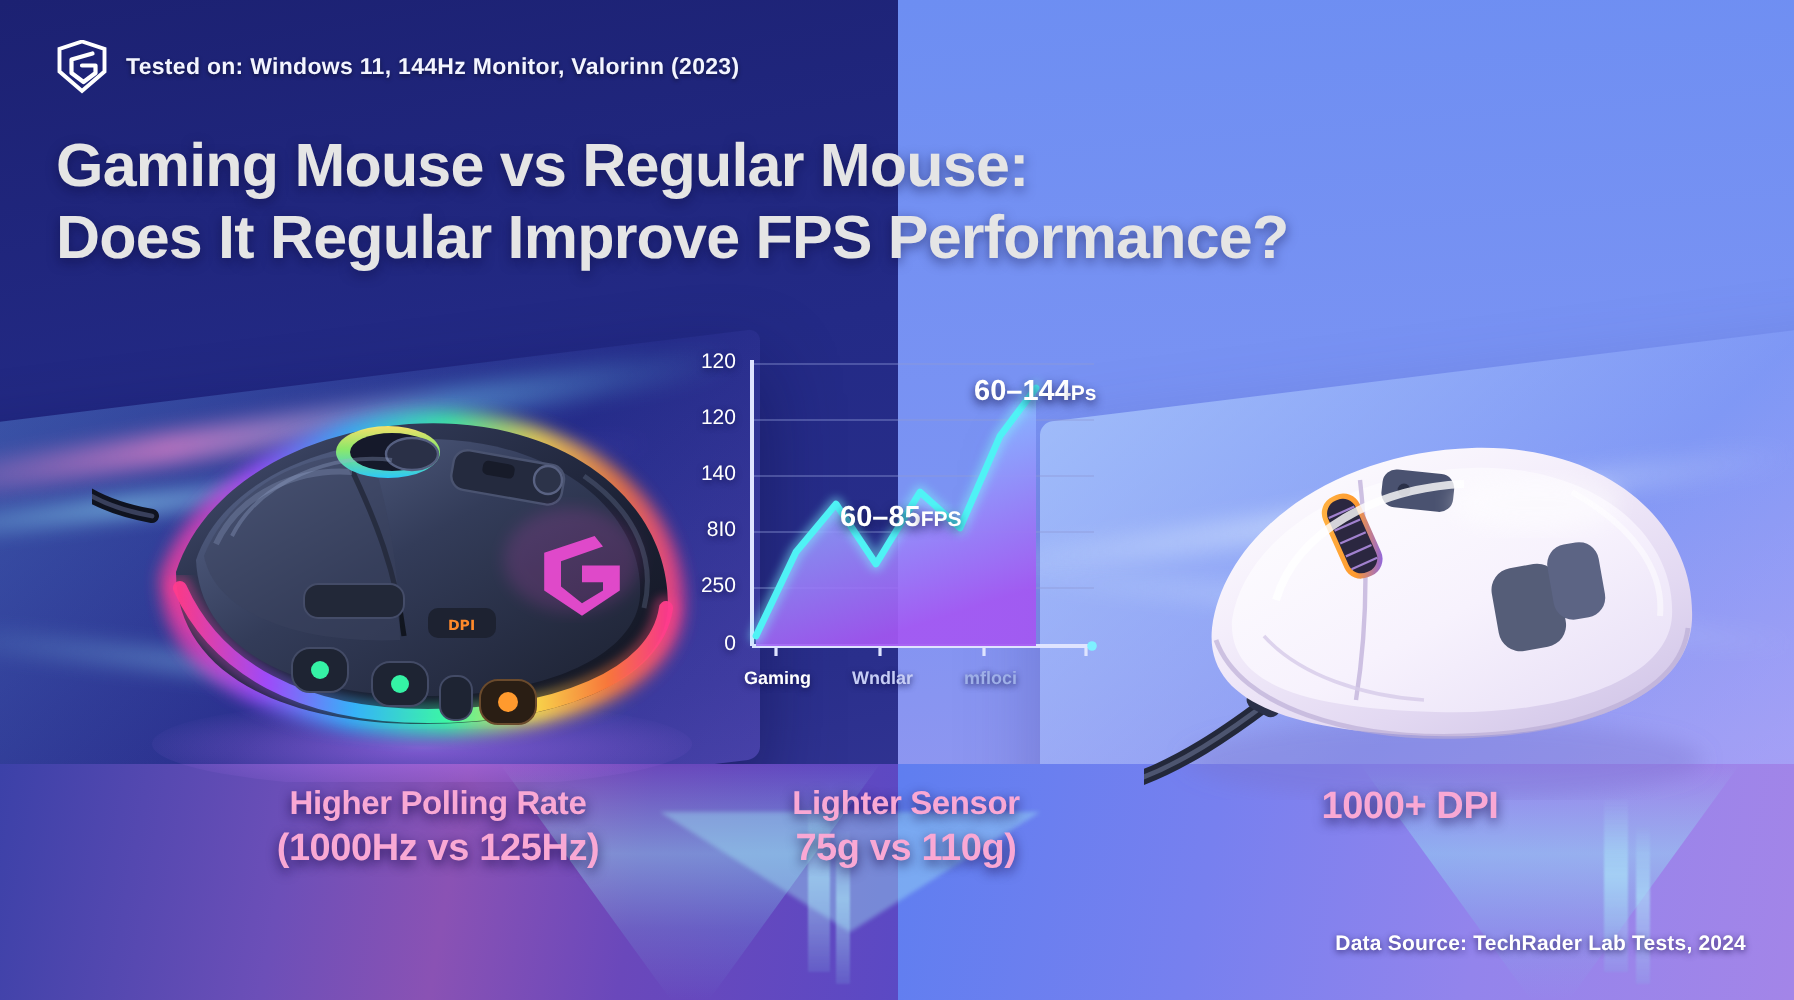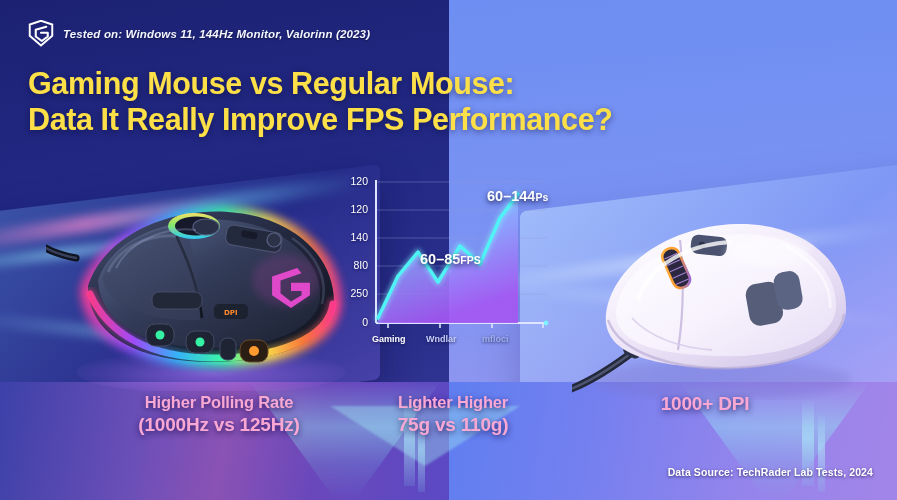--- a/index.html
+++ b/index.html
@@ -81,25 +81,24 @@
   .gb1 { left:404px; width:11px; bottom:14px; height:85px; filter:blur(.6px); }
   .gb2 { left:418px; width:7px; bottom:8px;  height:78px; filter:blur(.6px); }
 
   
   .header { position:absolute; left:28px; top:20px; z-index:20; }
   .meta-row { display:flex; align-items:center; gap:9px; }
   .logo { width:26px; height:27px; flex:none; }
   .meta-text {
     color:#f3f5ff; font-size:11.5px; font-weight:700; letter-spacing:.15px;
     text-shadow:0 1px 2px rgba(0,0,0,.45);
-    font-style:italic;
   }
   .title {
     margin-top:19px;
-    color:#fde047; font-weight:700; font-size:30.5px; line-height:1.18;
+    color:#e5e5e5; font-weight:700; font-size:30.5px; line-height:1.18;
     letter-spacing:-.4px;
     text-shadow:0 2px 6px rgba(10,10,60,.5);
     white-space:nowrap;
   }
   .title .l2 { display:block; }
 
   
   .chart-wrap { position:absolute; left:342px; top:172px; width:212px; height:188px; z-index:18; }
   .chart-svg { display:block; }
   .ylab, .xlab {
@@ -309,21 +308,21 @@
   <div class="header">
     <div class="meta-row">
       <svg class="logo" viewBox="0 0 34 36">
         <path d="M17 1 L32 6 L32 21 L17 34 L2 21 L2 6 Z" fill="none" stroke="#ffffff" stroke-width="2.6"></path>
         <path d="M24 9 L10 13 L10 22 L18 28 L26 22 L26 17 L17 17" fill="none" stroke="#ffffff" stroke-width="2.8" stroke-linejoin="round" stroke-linecap="round"></path>
       </svg>
       <span class="meta-text">Tested on: Windows 11, 144Hz Monitor, Valorinn (2023)</span>
     </div>
     <div class="title">
       <span class="l1">Gaming Mouse vs Regular Mouse:</span>
-      <span class="l2">Data It Really Improve FPS Performance?</span>
+      <span class="l2">Does It Regular Improve FPS Performance?</span>
     </div>
   </div>
 
   <div class="chart-wrap">
     <svg class="chart-svg" width="212" height="188" viewBox="0 0 212 188">
       <defs>
         <linearGradient id="areaG" x1="0" y1="0" x2="0.35" y2="1">
           <stop offset="0%" stop-color="#79ecf7" stop-opacity=".95"></stop>
           <stop offset="45%" stop-color="#8ea8ff" stop-opacity=".88"></stop>
           <stop offset="100%" stop-color="#a457f2" stop-opacity=".92"></stop>
@@ -388,21 +387,21 @@
     <div class="band-v" style="left:680px;"></div>
     <div class="glassbar" style="left:802px; width:12px; bottom:14px; height:88px; filter:blur(.6px);"></div>
     <div class="glassbar" style="left:818px; width:7px; bottom:8px; height:80px; filter:blur(.6px);"></div>
   </div>
 
   <div class="caption cap-a">
     <div class="c1">Higher Polling Rate</div>
     <div class="c2">(1000Hz vs 125Hz)</div>
   </div>
   <div class="caption cap-b">
-    <div class="c1">Lighter Higher</div>
+    <div class="c1">Lighter Sensor</div>
     <div class="c2">75g vs 110g)</div>
   </div>
   <div class="caption cap-c">
     <div class="c2">1000+ DPI</div>
   </div>
 
   <div class="footer">Data Source:  TechRader Lab Tests, 2024</div>
 
 </div>
 

